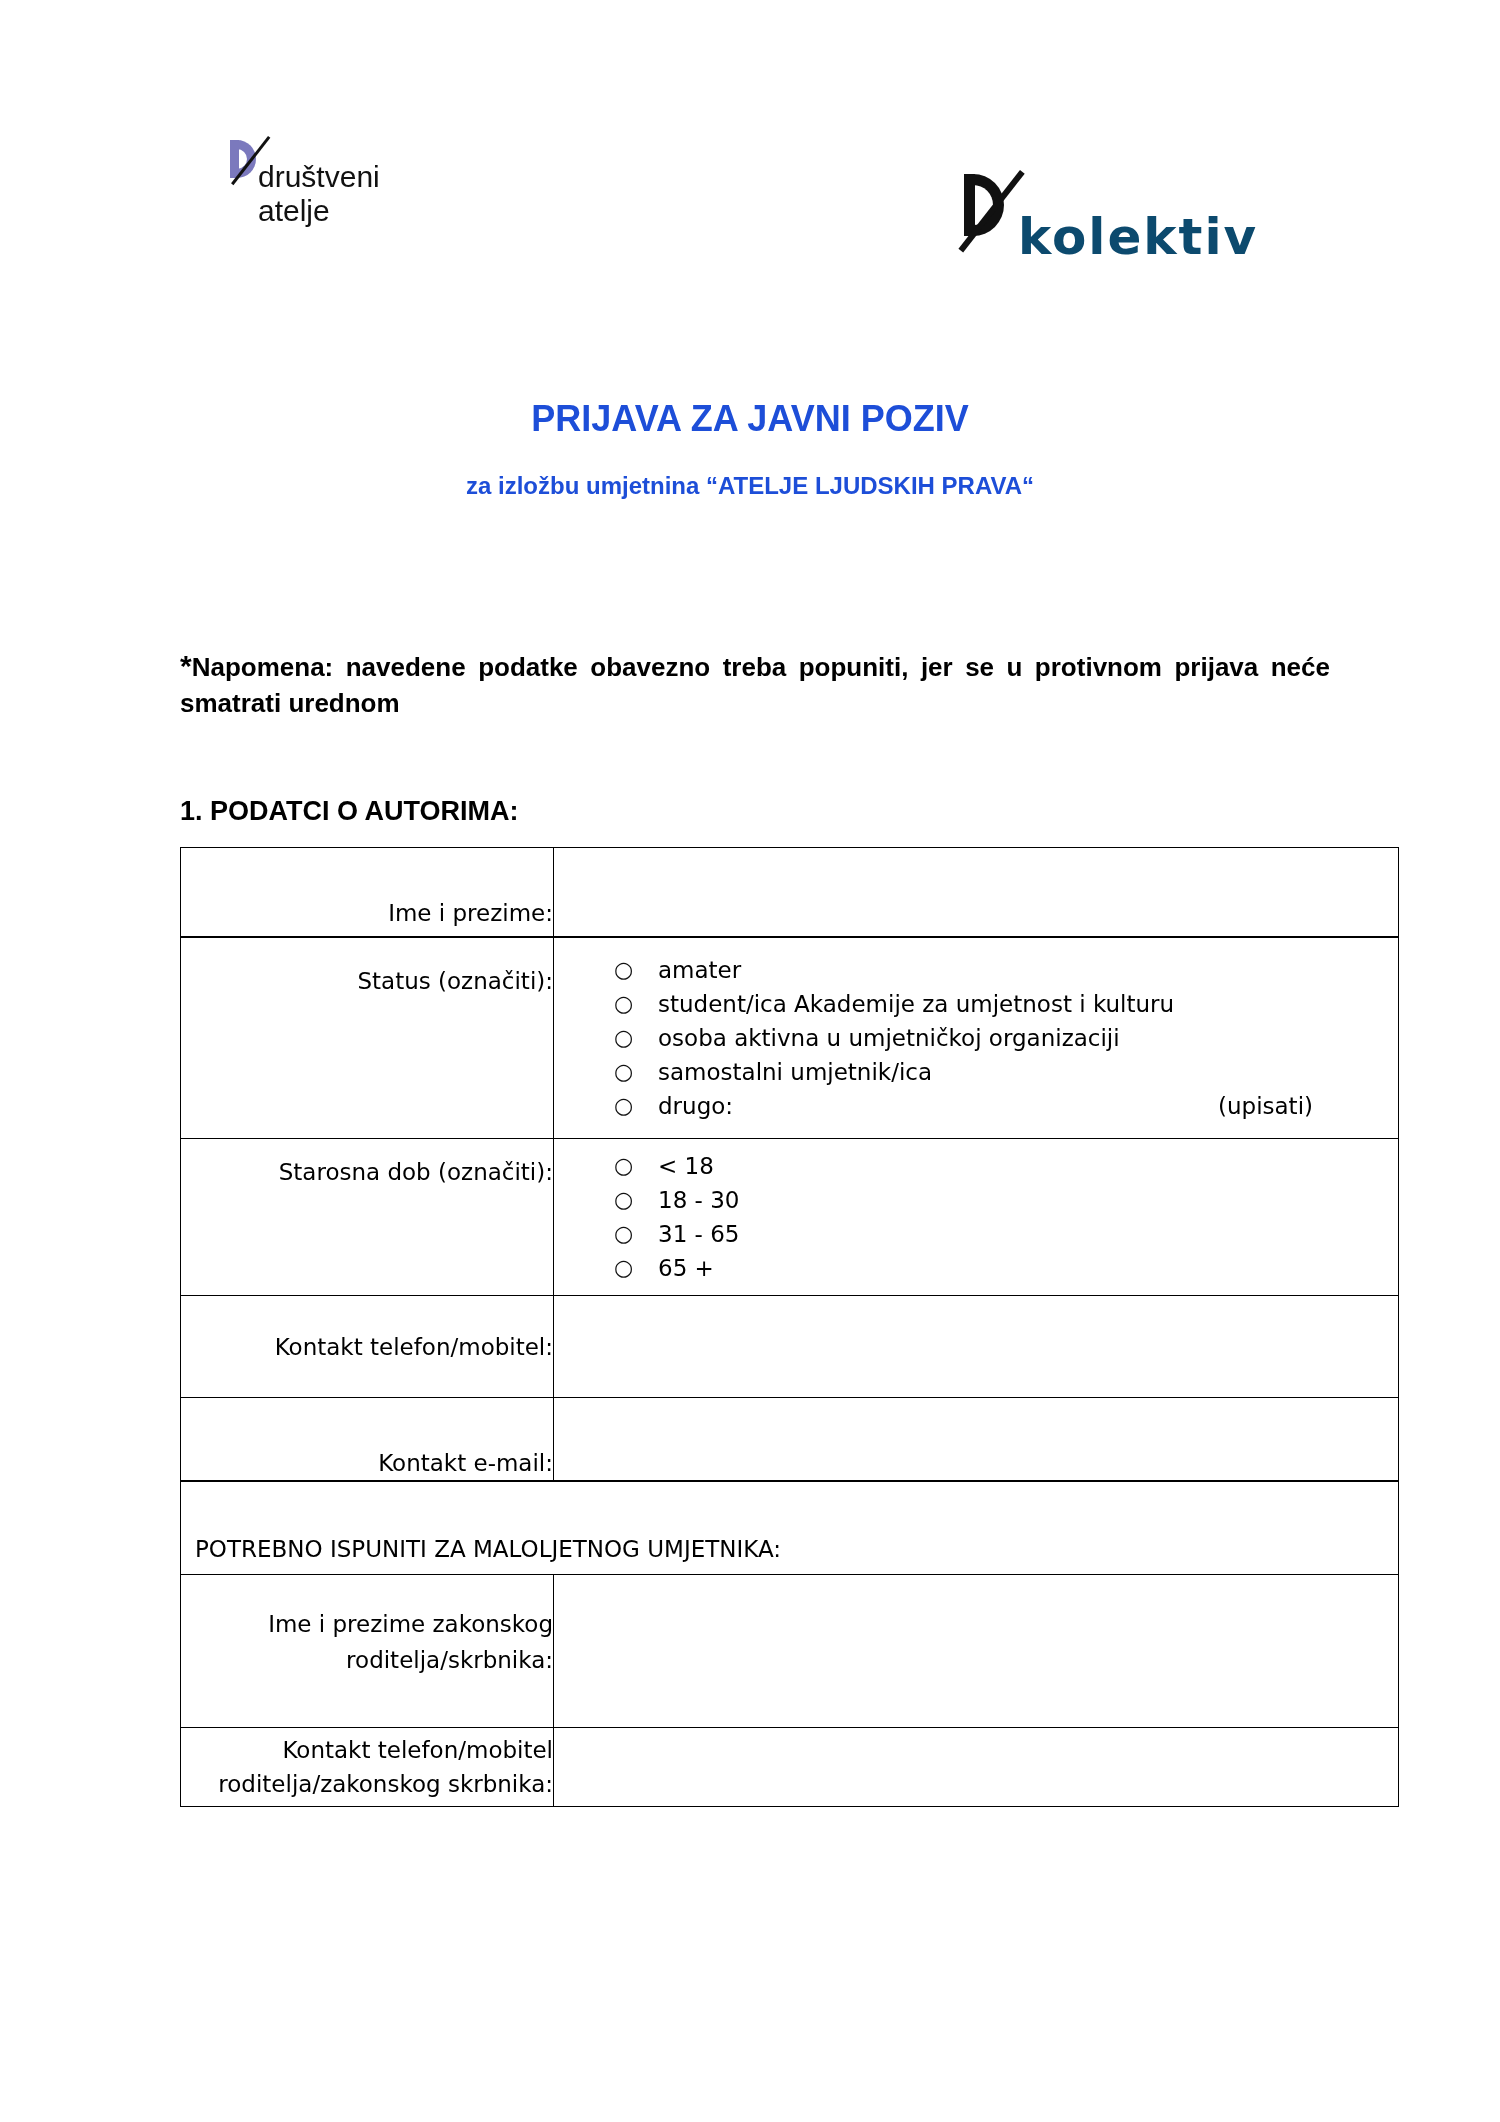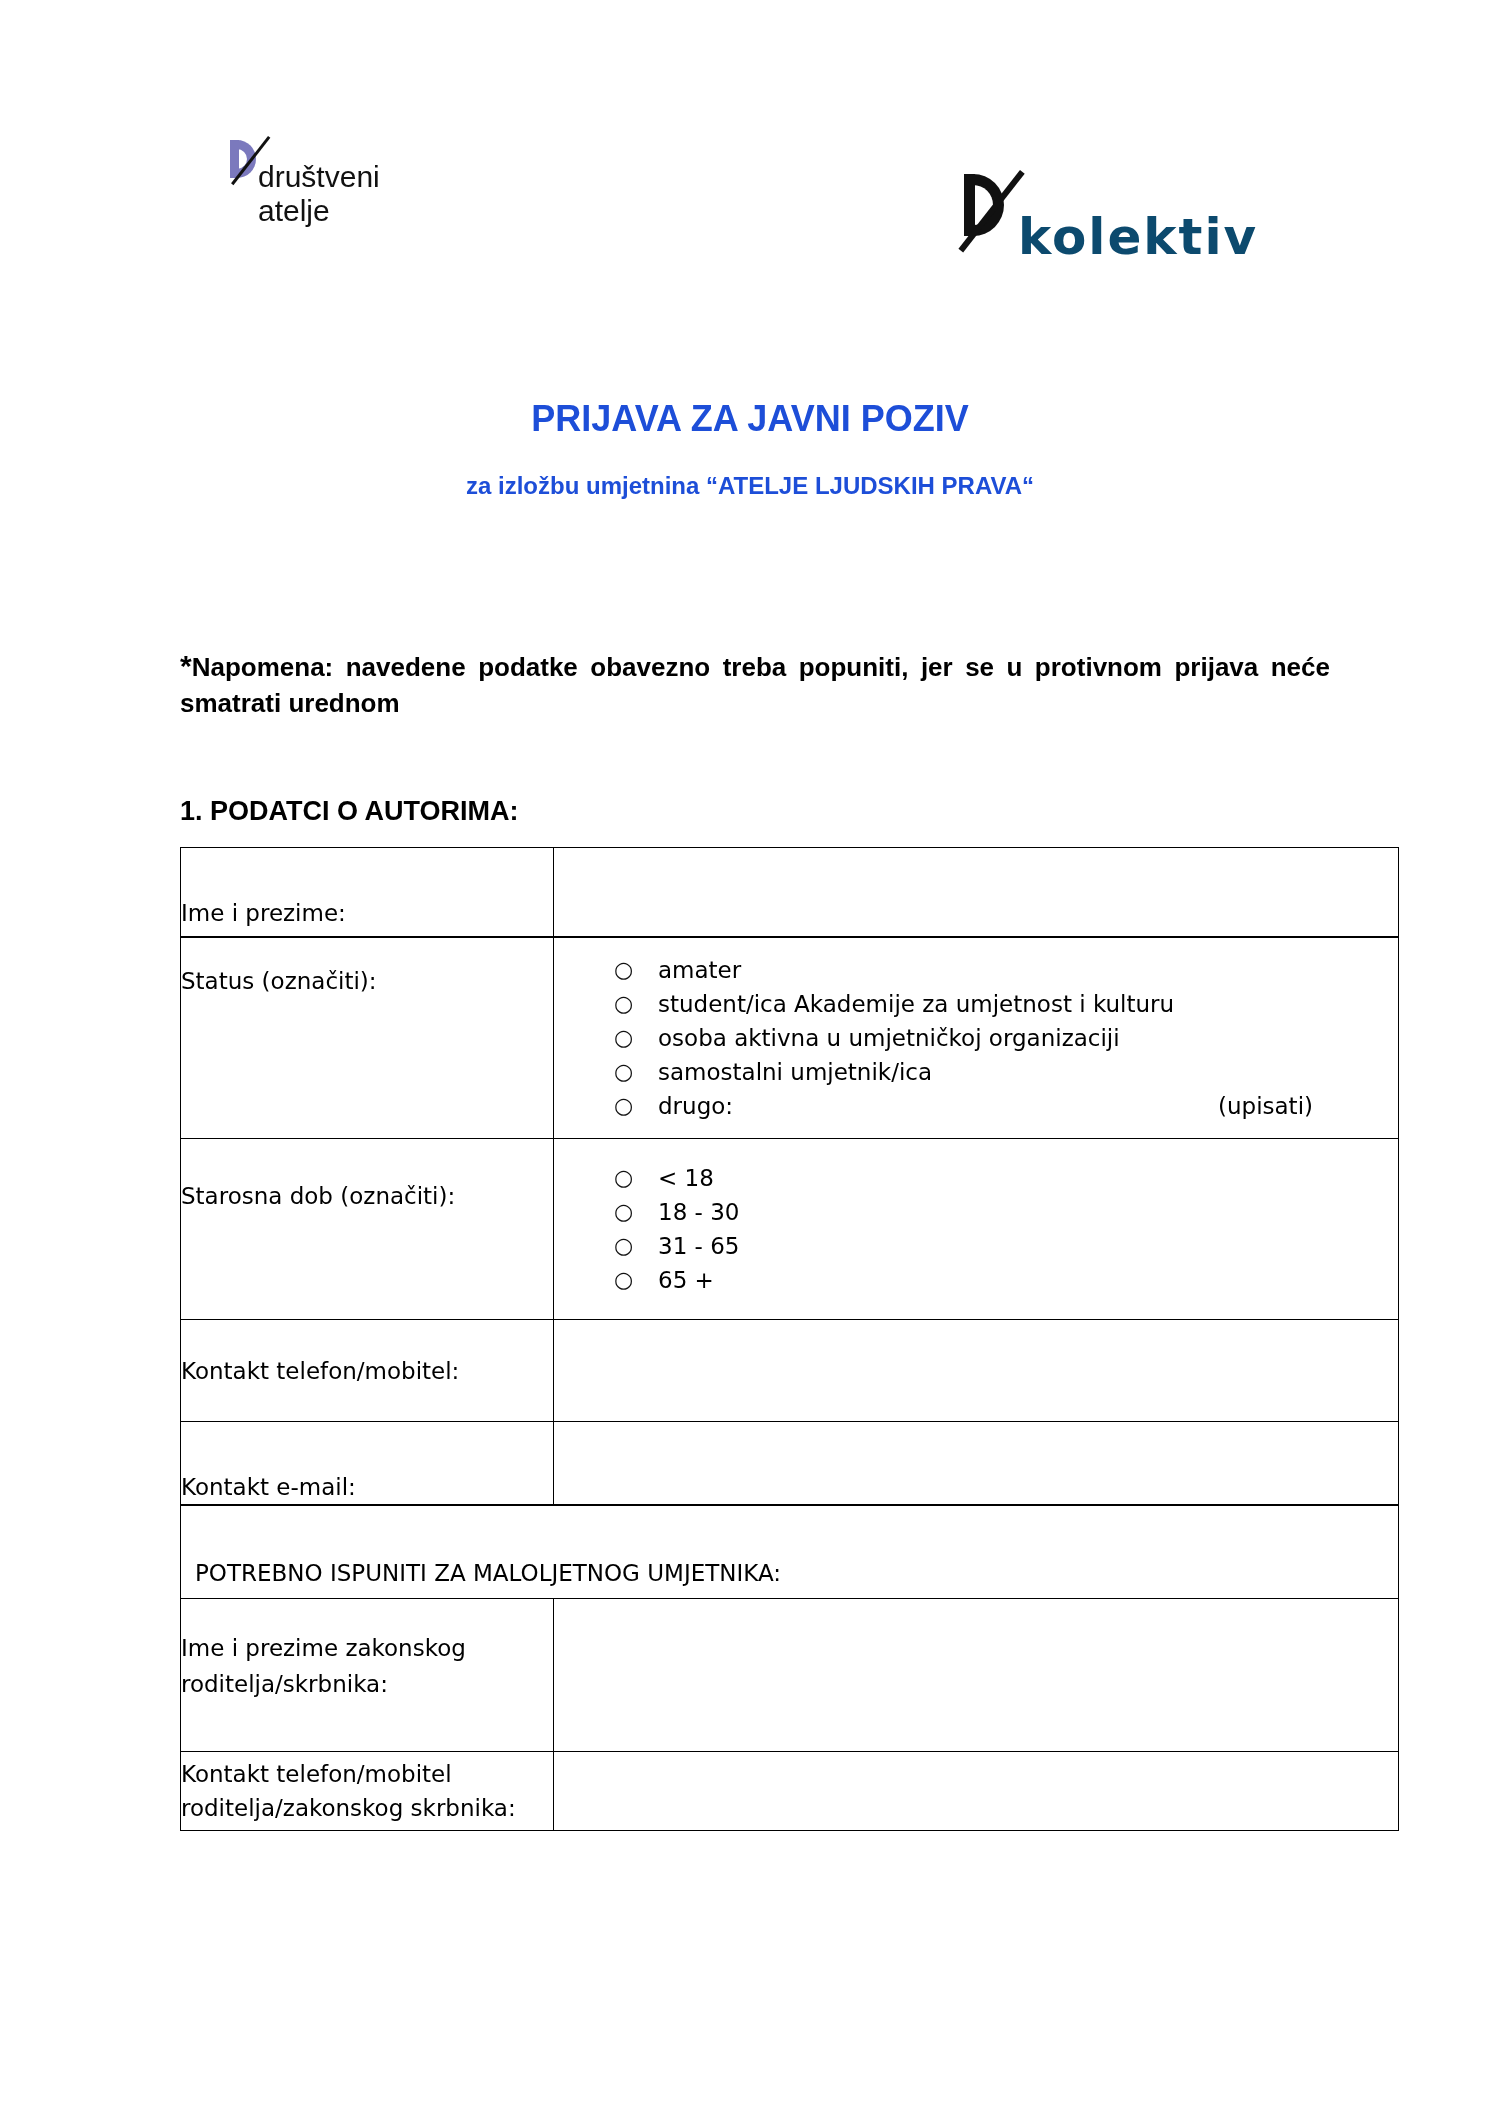--- a/index.html
+++ b/index.html
@@ -28,28 +28,28 @@
 
     
     .note { left: 180px; top: 648px; width: 1150px; font-family: "Liberation Sans", sans-serif; font-weight: bold; font-size: 26px; line-height: 36px; text-align: justify; text-align-last: left; }
     .note .star { font-size: 30px; }
 
     .section-heading { left: 180px; top: 796px; font-family: "Liberation Sans", sans-serif; font-weight: bold; font-size: 27px; }
 
     
     .form-table { left: 180px; top: 847px; width: 1219px; border-collapse: collapse; font-family: "DejaVu Sans", sans-serif; font-size: 23px; }
     .form-table td { border: 1.5px solid #000; padding: 0; vertical-align: middle; }
-    .form-table td.label { width: 372px; text-align: left; }
+    .form-table td.label { width: 372px; text-align: right; }
     .form-table td.value { }
     .row-name td { height: 78px; }
     .row-name td.label { vertical-align: bottom; padding-bottom: 10px; }
     .row-status td { height: 170px; }
     .row-status td.label { vertical-align: top; padding-top: 30px; }
     .row-age td { height: 136px; }
-    .row-age td.label { vertical-align: top; padding-top: 44px; }
+    .row-age td.label { vertical-align: top; padding-top: 20px; }
     .row-phone td { height: 101px; }
     .row-email td { height: 78px; }
     .row-email td.label { vertical-align: bottom; padding-bottom: 4px; margin-left: 48px; }
     .row-minor td { height: 80px; vertical-align: bottom; padding: 0 0 12px 14px; }
     .row-parent-name td { height: 134px; }
     .row-parent-name td.label { line-height: 36px; padding-bottom: 18px; }
     .row-parent-phone td { height: 78px; }
     .row-parent-phone td.label { line-height: 34px; }
     .thick-top td { border-top-width: 2.5px; }
 

